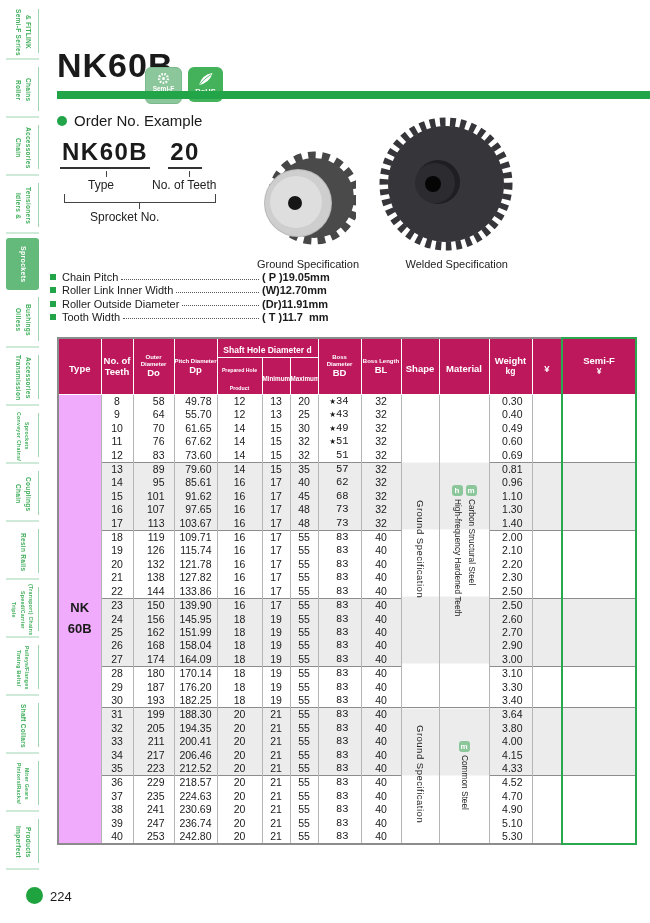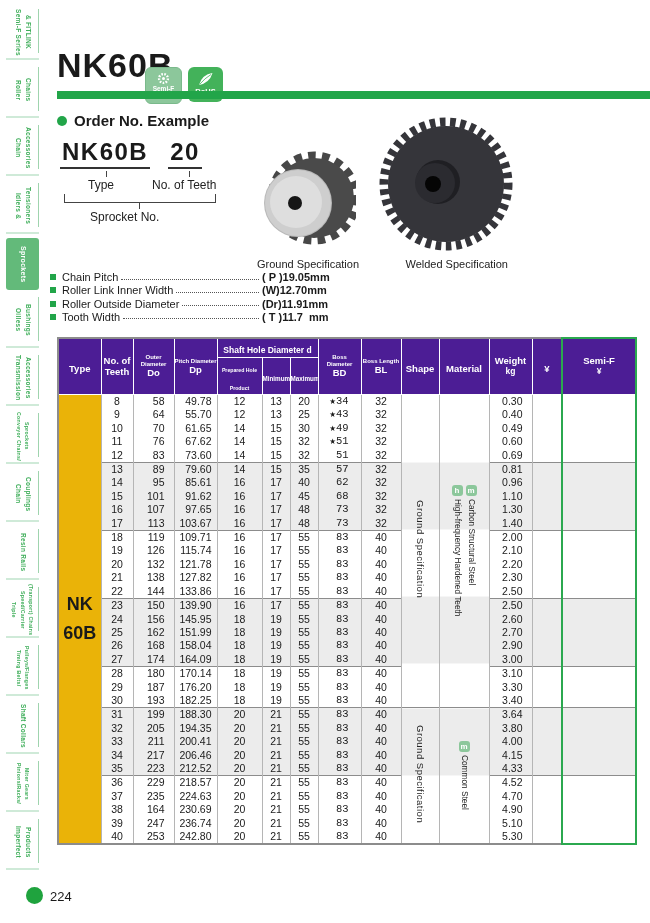--- a/index.html
+++ b/index.html
@@ -28,21 +28,21 @@
   .badge-semif{background:#8cc79b;border:1px solid #7ab98b;}
   .badge-semif .b1{font-size:6.5px;font-weight:bold;line-height:1.2;}
   .badge-semif .b2{font-size:4.6px;line-height:1.2;text-decoration:line-through;}
   .badge-rohs{background:#43b25a;}
   .badge-rohs .b1{font-size:7.5px;font-weight:bold;line-height:1.1;margin-top:1px;}
   .green-bar{position:absolute;left:57px;top:91px;width:593px;height:8px;background:#22a549;}
 
   
   .order-head{position:absolute;left:57px;top:112px;display:flex;align-items:center;gap:7px;}
   .gdot{width:10px;height:10px;border-radius:50%;background:#22a549;}
-  .order-head-label{font-size:15px;font-weight:bold;}
+  .order-head-label{font-size:15px;font-weight:normal;}
   .example{position:absolute;left:60px;top:138px;width:220px;}
   .ex-row{display:flex;gap:18px;align-items:flex-end;}
   .ex-part{font-size:24px;font-weight:bold;letter-spacing:1.5px;border-bottom:2px solid #333;padding:0 2px 1px;}
   .ex-tick{position:absolute;width:1px;height:6px;background:#444;}
   .tick-type{left:46px;top:33px;} .tick-teeth{left:129px;top:33px;}
   .ex-label{position:absolute;top:40px;font-size:12px;color:#222;}
   .label-type{left:28px;} .label-teeth{left:92px;}
   .ex-bracket{position:absolute;left:4px;top:56px;width:150px;height:8px;
               border-left:1px solid #444;border-right:1px solid #444;border-bottom:1px solid #444;}
   .ex-tick2{position:absolute;left:79px;top:64px;width:1px;height:7px;background:#444;}
@@ -59,36 +59,36 @@
   .spec-list{position:absolute;left:50px;top:270px;width:312px;}
   .spec-row{display:flex;align-items:flex-end;height:13.2px;font-size:11px;}
   .spec-bullet{width:6px;height:6px;background:#22a549;margin:0 6px 3px 0;flex:none;}
   .spec-label{white-space:nowrap;}
   .spec-leader{flex:1;border-bottom:1.6px dotted #555;margin:0 3px 3.5px;}
   .spec-val{width:100px;flex:none;font-weight:bold;white-space:pre;}
 
   
   .big-table{position:absolute;left:57px;top:337px;border-collapse:collapse;table-layout:fixed;
              width:578px;border:2px solid #8c8c8c;}
-  .big-table th{background:#4c1d95;color:#fff;border:1px solid #fff;padding:0;font-weight:bold;overflow:hidden;}
+  .big-table th{background:#be185d;color:#fff;border:1px solid #fff;padding:0;font-weight:bold;overflow:hidden;}
   .big-table thead tr:first-child th{height:13px;}
   .big-table thead tr:last-child th{height:12px;}
   .ht{display:block;font-size:6px;line-height:1.15;}
   .hb{display:block;font-size:9.5px;line-height:1.1;}
   .h1{font-size:9.5px;line-height:1.05;}
   .hsub{font-size:6.3px;} .hsub-prep{font-size:5.2px;}
   .big-table td{height:13.4px;padding:0;line-height:13.4px;font-size:10.5px;
                 border-left:1px solid #b5b5b5;border-right:1px solid #b5b5b5;
                 border-top:none;border-bottom:none;text-align:center;overflow:hidden;}
   tr.alt td.cell{background:#ececec;}
   tr.gs td{border-top:1px solid #8c8c8c;}
   td.c-do,td.c-dp,td.c-bd,td.c-wt{text-align:right;}
   td.c-do{padding-right:9px;} td.c-dp{padding-right:5px;}
   td.c-bd{padding-right:12px;font-family:Liberation Mono, monospace;} td.c-wt{padding-right:9px;}
-  td.type-cell{background:#eab308;font-weight:bold;font-size:18px;line-height:1.6;vertical-align:middle;}
+  td.type-cell{background:#f0abfc;font-weight:bold;font-size:13px;line-height:1.6;vertical-align:middle;}
   td.shape-up,td.mat-up{background:repeating-linear-gradient(to bottom,#fff 0 67px,#ececec 67px 134px);vertical-align:middle;}
   td.shape-low,td.mat-low{background:linear-gradient(to bottom,#ececec 0 67px,#fff 67px 134px);vertical-align:middle;}
   .vshape{writing-mode:vertical-lr;text-orientation:mixed;font-size:9.5px;line-height:1;
           letter-spacing:.5px;display:inline-block;color:#222;}
   .mat-wrap{display:flex;justify-content:center;align-items:flex-start;gap:3px;}
   .mat-col{display:flex;flex-direction:column;align-items:center;}
   .mbadge{width:11px;height:11px;border-radius:3px;background:#8cc79b;color:#fff;font-size:8px;
           font-weight:bold;line-height:11px;text-align:center;margin-bottom:3px;flex:none;}
   .vmat{writing-mode:vertical-lr;text-orientation:mixed;font-size:8.3px;line-height:1.1;color:#222;}
   th.semif,td.semif{border-left:2px solid #2ba84f;border-right:2px solid #2ba84f;}
@@ -718,21 +718,21 @@
         <td class="cell c-min">21</td>
         <td class="cell c-max">55</td>
         <td class="cell c-bd">83</td>
         <td class="cell c-bl">40</td>
         <td class="cell c-wt">4.70</td>
         <td class="cell c-yen"></td>
         <td class="cell semif"></td>
       </tr>
       <tr>
         <td class="cell c-teeth">38</td>
-        <td class="cell c-do">164</td>
+        <td class="cell c-do">241</td>
         <td class="cell c-dp">230.69</td>
         <td class="cell c-prep">20</td>
         <td class="cell c-min">21</td>
         <td class="cell c-max">55</td>
         <td class="cell c-bd">83</td>
         <td class="cell c-bl">40</td>
         <td class="cell c-wt">4.90</td>
         <td class="cell c-yen"></td>
         <td class="cell semif"></td>
       </tr>

